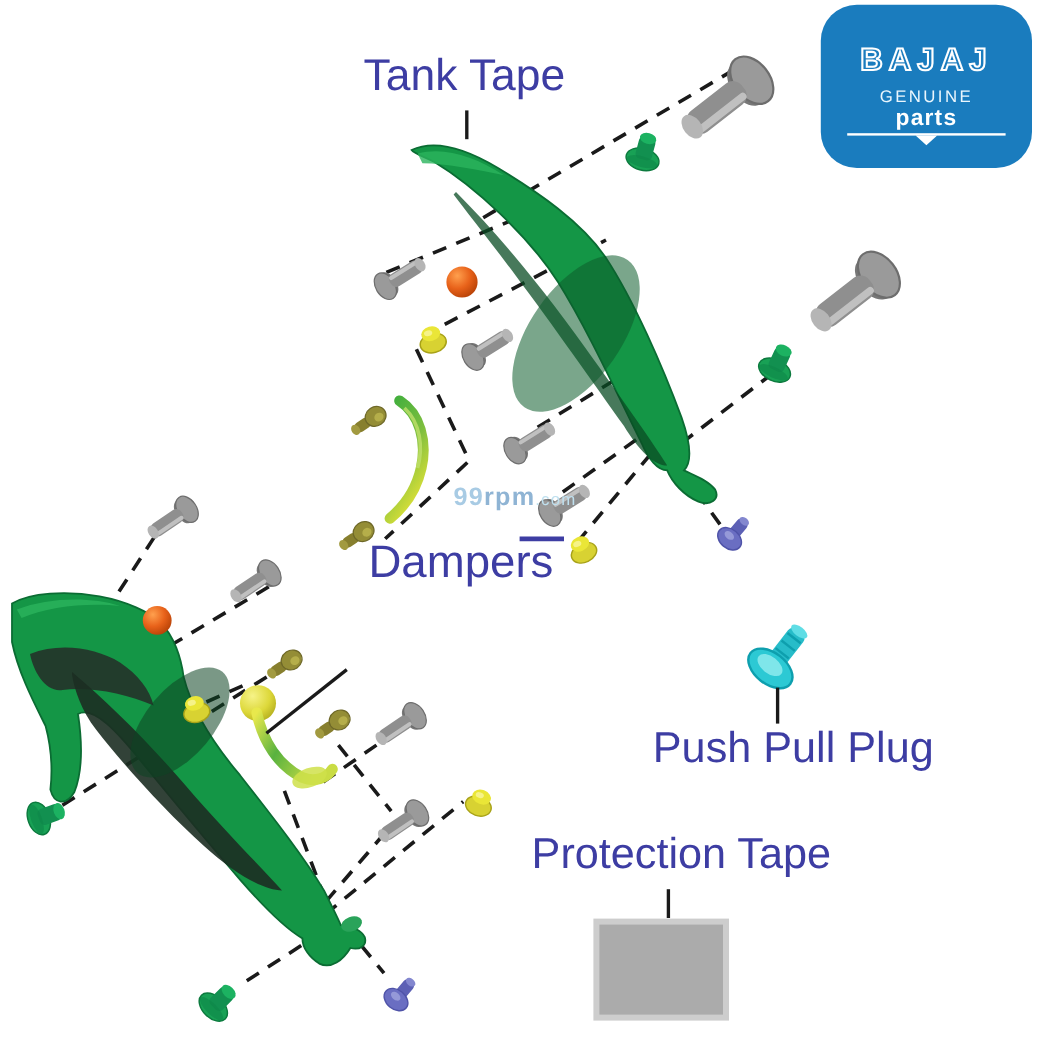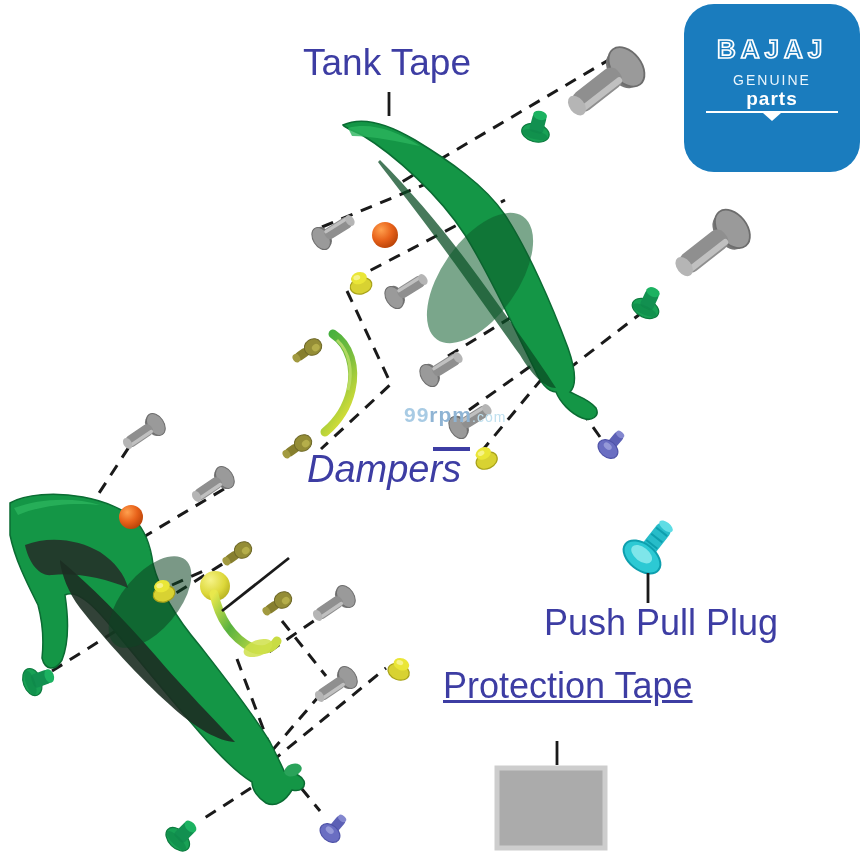--- a/index.html
+++ b/index.html
@@ -1,29 +1,29 @@
 <!DOCTYPE html>
 <html><head>
 <meta charset="utf-8">
 <style>
   html,body{margin:0;padding:0;background:#ffffff;}
   .stage{position:relative;width:864px;height:864px;background:#ffffff;overflow:hidden;
          font-family:"Liberation Sans",sans-serif;}
   .stage svg{position:absolute;left:0;top:0;}
   .lbl{position:absolute;color:#3d3da3;line-height:1.05;white-space:nowrap;}
   .lbl-tankflap{left:303px;top:44px;font-size:37px;}
-  .lbl-dampers{left:307px;top:450px;font-size:38px;font-style:italic;}
+  .lbl-dampers{left:307px;top:450px;font-size:38px;}
   .lbl-bracket{left:289px;top:531px;font-size:34px;}
   .lbl-pushpull{left:544px;top:604px;font-size:36px;}
-  .lbl-tape{left:443px;top:667px;font-size:36px;text-decoration:underline;}
+  .lbl-tape{left:443px;top:692px;font-size:36px;}
   .watermark{position:absolute;left:378px;top:403px;font-size:21px;letter-spacing:1px;
-             color:#a8cbe4;font-weight:700;margin-left:26px;}
+             color:#a8cbe4;font-weight:700;}
   .watermark .wm2{color:#8fb4d4;}
   .watermark .wm3{color:#bfe0ef;font-size:14px;font-weight:400;}
-  .logo{position:absolute;left:684px;top:4px;width:176px;height:168px;background:#1a7cbe;
+  .logo{position:absolute;left:684px;top:4px;width:176px;height:136px;background:#1a7cbe;
         border-radius:30px;text-align:center;color:#ffffff;}
   .logo-brand{margin-top:30px;font-size:26px;font-weight:700;letter-spacing:5px;color:#ffffff;}
   @supports (-webkit-text-stroke: 1px #fff){
     .logo-brand{color:#1a7cbe;-webkit-text-stroke:1.7px #ffffff;}
   }
   .logo-genuine{margin-top:7px;font-size:14px;letter-spacing:2px;color:#eaf6fd;}
   .logo-parts{margin-top:0px;font-size:19px;font-weight:700;letter-spacing:1px;color:#ffffff;}
   .logo-rule{width:132px;height:2px;background:#ffffff;margin:1px auto 0 auto;}
   .logo-arrow{width:0;height:0;margin:0 auto;border-left:9px solid transparent;
               border-right:9px solid transparent;border-top:8px solid #ffffff;}

